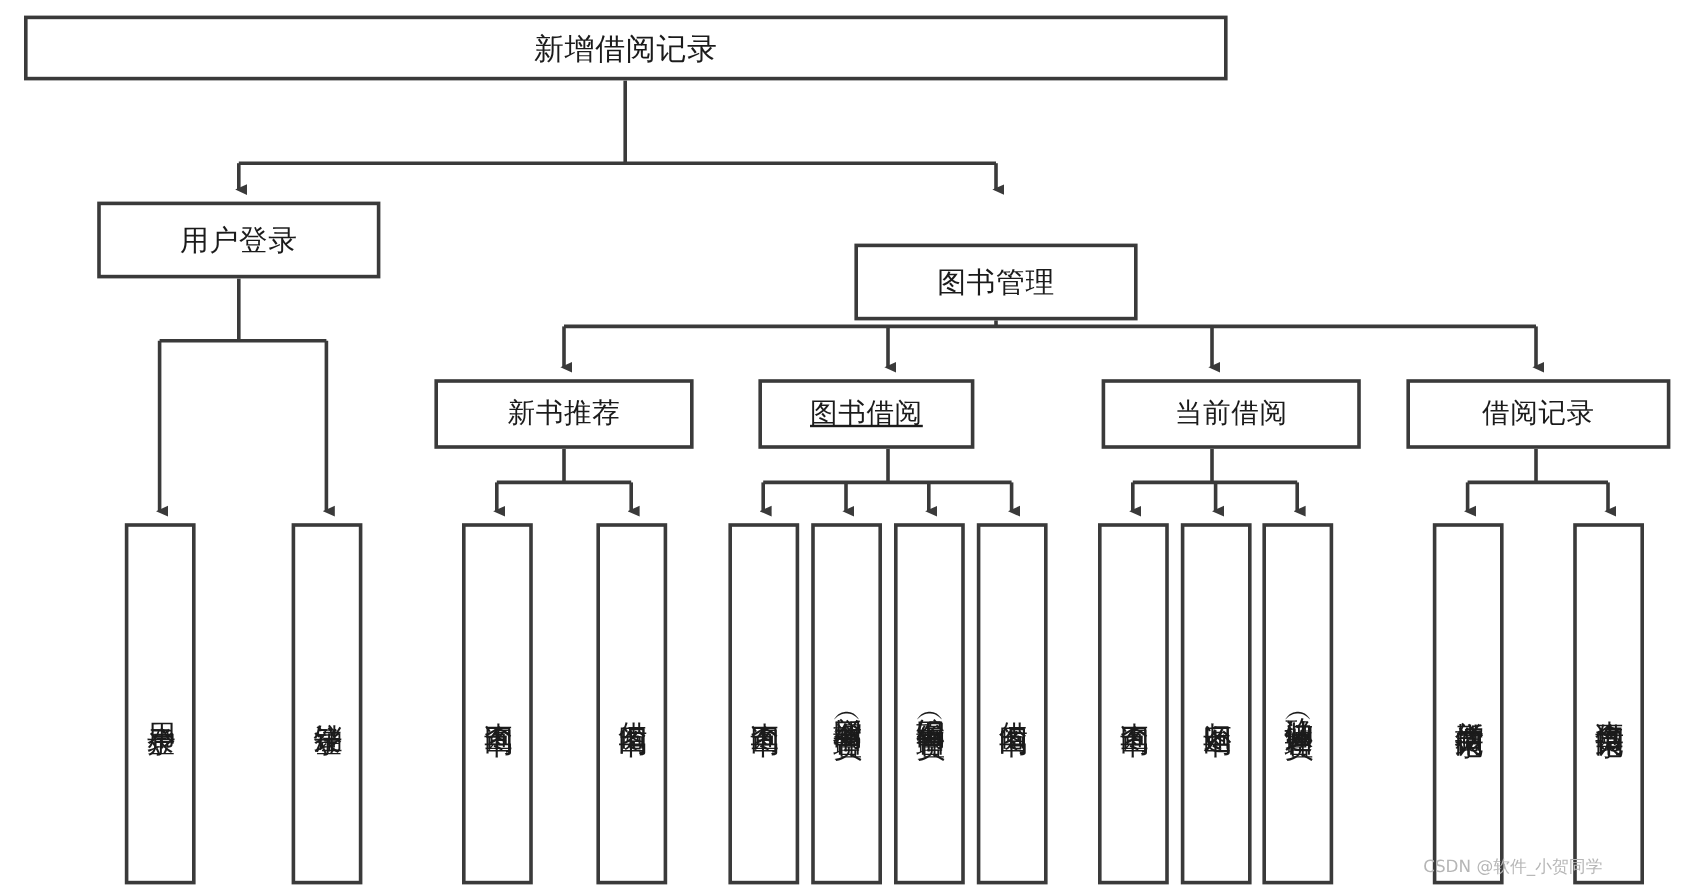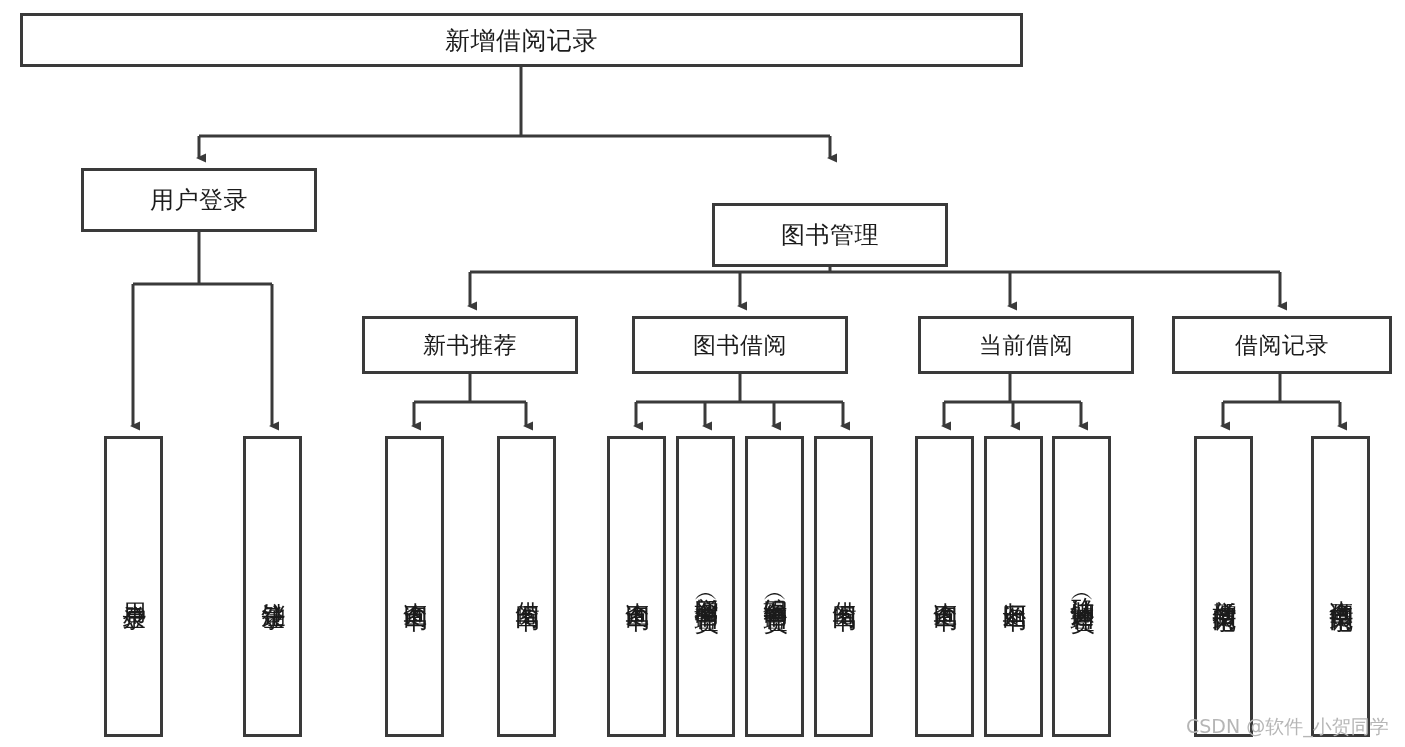--- a/index.html
+++ b/index.html
@@ -60,21 +60,21 @@
     line-height: 1.08;
     letter-spacing: 2px;
     white-space: nowrap;
     height: auto;
     max-height: 96%;
   }
   .watermark {
     position: absolute;
     left: 1186px;
     top: 714px;
-    font-size: 19px;
+    font-size: 14px;
     color: #b6b6b6;
     white-space: nowrap;
     z-index: 3;
     font-family: "DejaVu Sans", "Liberation Sans", sans-serif;
   }
 </style>
 </head>
 <body>
 
 <div id="canvas">
@@ -136,21 +136,21 @@
   <div class="node tier-2" style="left:81px; top:168px; width:236px; height:64px;">
     <span class="node-label">用户登录</span>
   </div>
   <div class="node tier-2" style="left:712px; top:168px; width:236px; height:64px;margin-top:35px;">
     <span class="node-label">图书管理</span>
   </div>
 
   <div class="node tier-3" style="left:362px; top:316px; width:216px; height:58px;">
     <span class="node-label">新书推荐</span>
   </div>
-  <div class="node tier-3" style="left:632px; top:316px; width:216px; height:58px;">
+  <div class="node tier-3" style="left:632px; top:316px; width:180px; height:58px;text-decoration:underline;">
     <span class="node-label">图书借阅</span>
   </div>
   <div class="node tier-3" style="left:902px; top:316px; width:216px; height:58px;margin-left:16px;">
     <span class="node-label">当前借阅</span>
   </div>
   <div class="node tier-3" style="left:1172px; top:316px; width:220px; height:58px;">
     <span class="node-label">借阅记录</span>
   </div>
 
   <div class="node leaf" style="left:104px; top:436px; width:59px; height:301px;">

